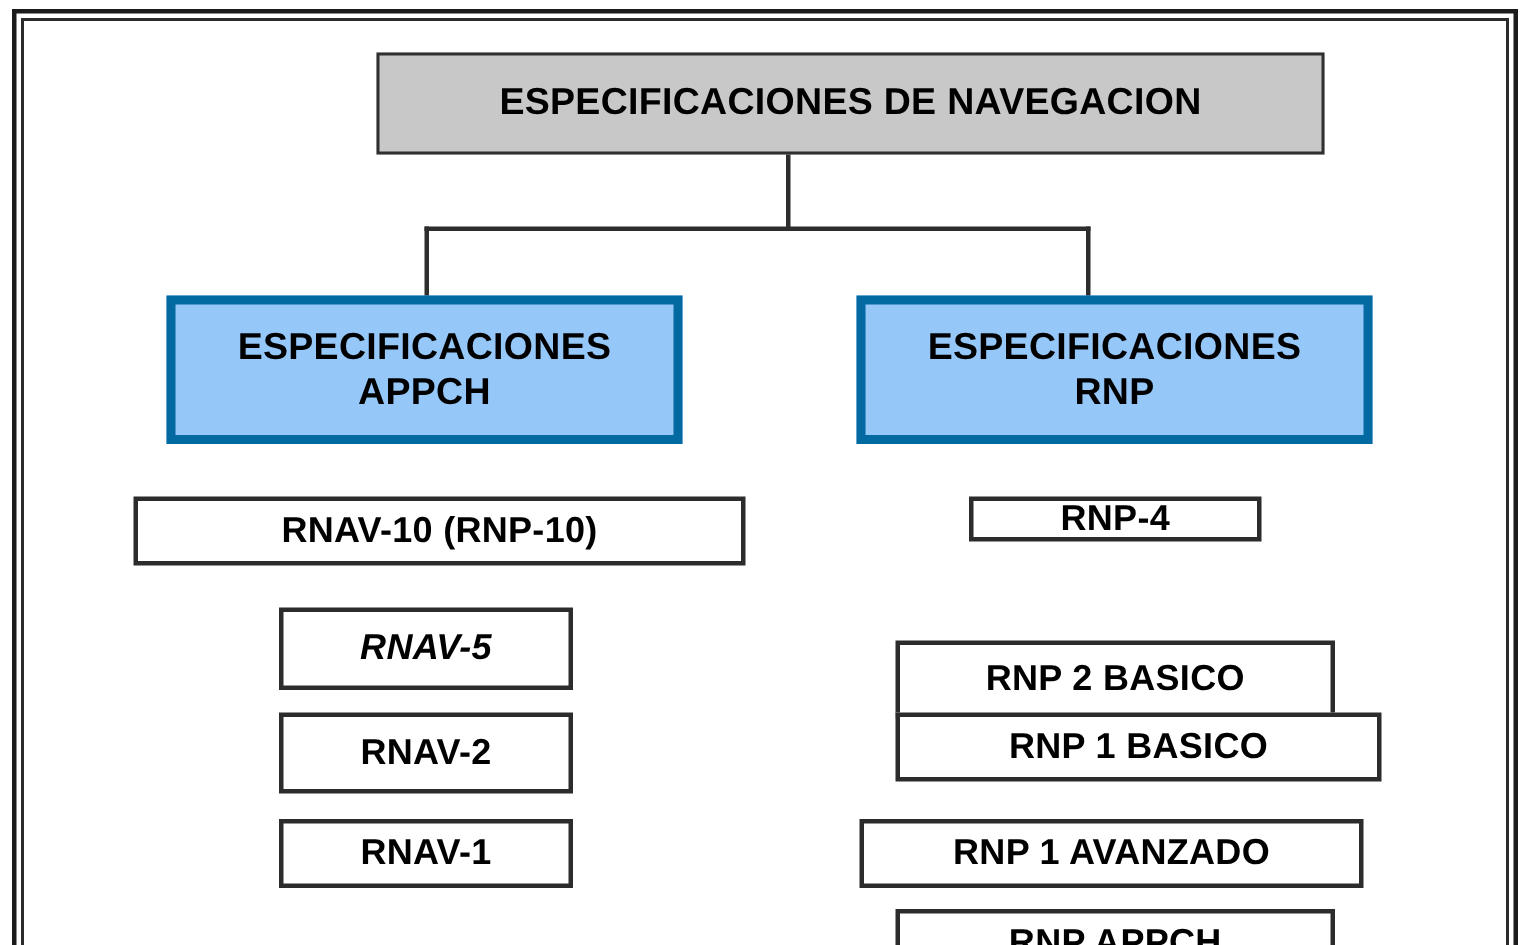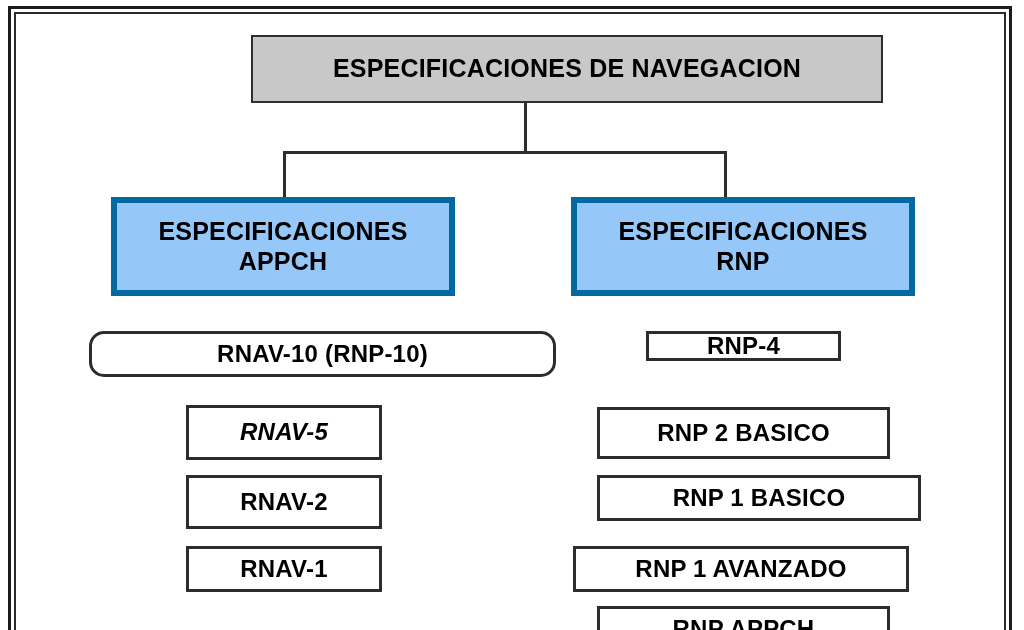--- a/index.html
+++ b/index.html
@@ -96,41 +96,41 @@
   <div class="node node-branch" style="left:111px; top:197px; width:344px; height:99px; flex-direction:column;">
     <span>ESPECIFICACIONES</span>
     <span>APPCH</span>
   </div>
 
   <div class="node node-branch" style="left:571px; top:197px; width:344px; height:99px; flex-direction:column;">
     <span>ESPECIFICACIONES</span>
     <span>RNP</span>
   </div>
 
-  <div class="node node-leaf" style="left:89px; top:331px; width:467px; height:46px;border-radius:15px;">
+  <div class="node node-leaf" style="left:89px; top:331px; width:408px; height:46px;">
     <span>RNAV-10 (RNP-10)</span>
   </div>
 
   <div class="node node-leaf" style="left:186px; top:405px; width:196px; height:55px;font-style:italic;">
     <span>RNAV-5</span>
   </div>
 
   <div class="node node-leaf" style="left:186px; top:475px; width:196px; height:54px;">
     <span>RNAV-2</span>
   </div>
 
   <div class="node node-leaf" style="left:186px; top:546px; width:196px; height:46px;">
     <span>RNAV-1</span>
   </div>
 
   <div class="node node-leaf" style="left:646px; top:331px; width:195px; height:30px;">
     <span>RNP-4</span>
   </div>
 
-  <div class="node node-leaf" style="left:597px; top:407px; width:293px; height:52px;">
+  <div class="node node-leaf" style="left:597px; top:427px; width:293px; height:52px;">
     <span>RNP 2 BASICO</span>
   </div>
 
   <div class="node node-leaf" style="left:597px; top:475px; width:324px; height:46px;">
     <span>RNP 1 BASICO</span>
   </div>
 
   <div class="node node-leaf" style="left:573px; top:546px; width:336px; height:46px;">
     <span>RNP 1 AVANZADO</span>
   </div>

